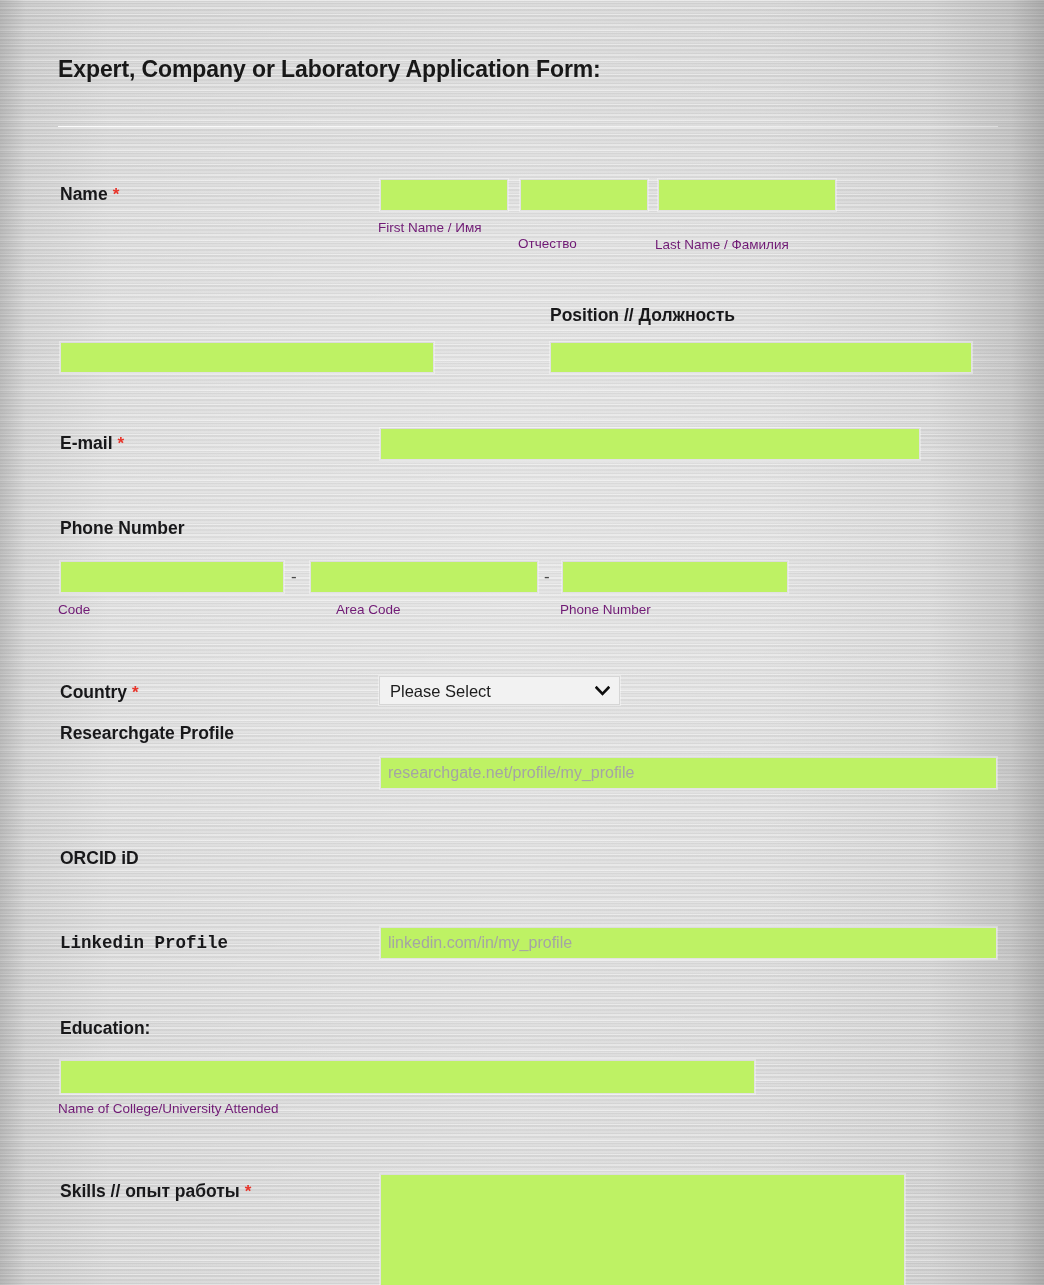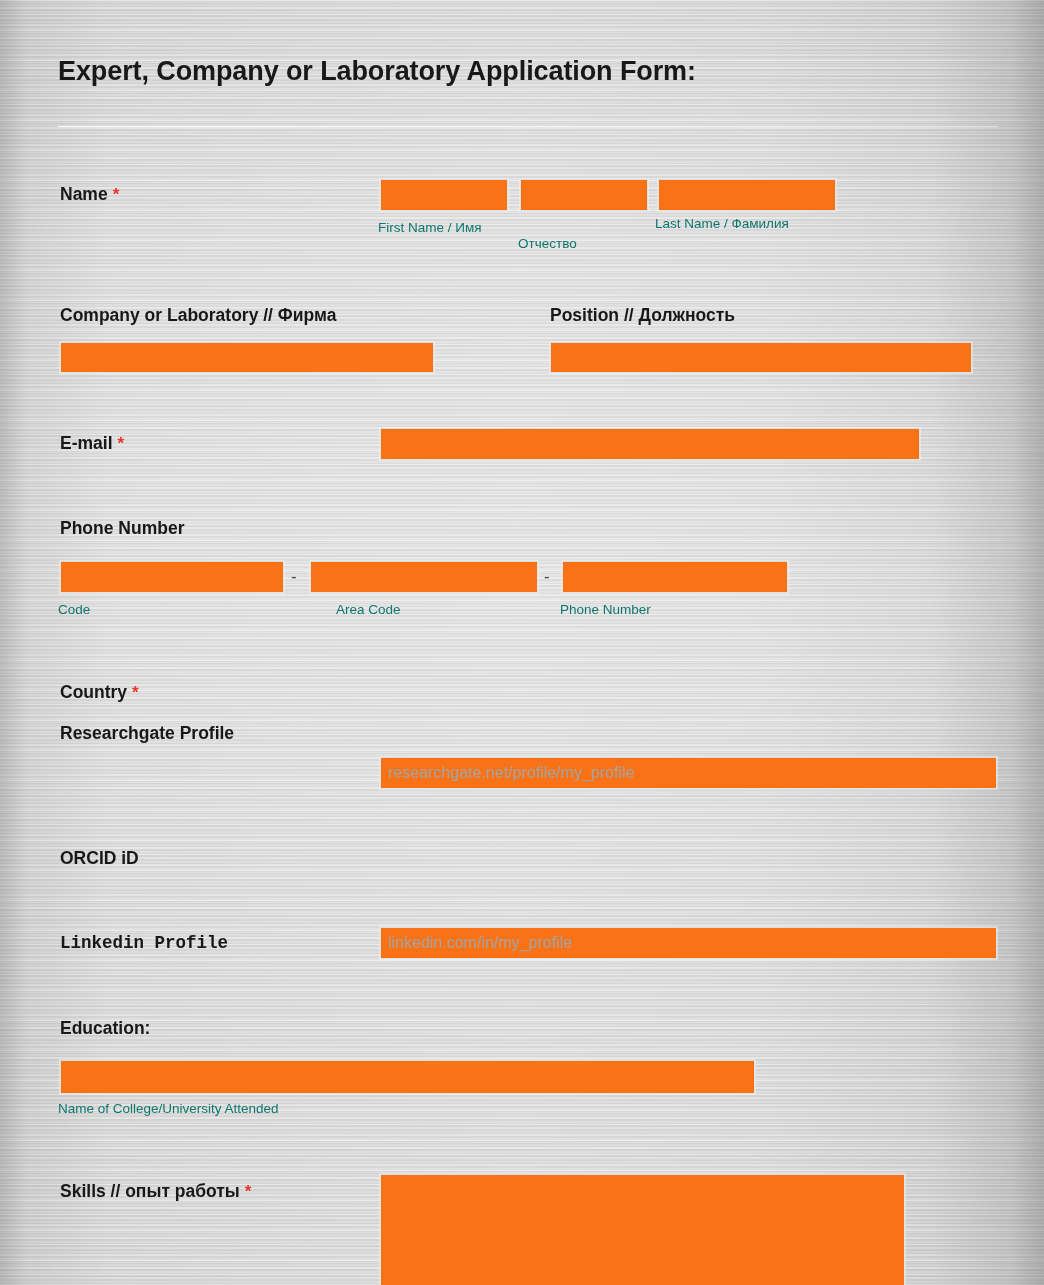--- a/index.html
+++ b/index.html
@@ -76,21 +76,21 @@
   #form-root {
     position: absolute;
     inset: 0;
   }
 
   
   .form-title {
     position: absolute;
     left: 58px;
     top: 56px;
-    font-size: 27px;
+    font-size: 23px;
     font-weight: bold;
     color: #181818;
     letter-spacing: -0.1px;
     white-space: nowrap;
   }
   .title-divider {
     position: absolute;
     left: 58px;
     top: 126px;
     width: 940px;
@@ -109,29 +109,29 @@
   .req {
     color: #e8342a;
     font-weight: bold;
     font-size: 17px;
     margin-left: 5px;
   }
 
   .sub-label {
     position: absolute;
     font-size: 13.5px;
-    color: #0f766e;
+    color: #701a75;
     white-space: nowrap;
   }
 
   
   .txt {
     position: absolute;
     box-sizing: border-box;
-    background: #f97316;
+    background: #bef264;
     border: 1px solid #e2e2e2;
     border-top-color: #dcdcdc;
     font-family: "Liberation Sans", sans-serif;
     font-size: 16px;
     color: #3a3a3a;
     padding: 2px 7px;
     outline: none;
     border-radius: 0;
     box-shadow: 0 0 0 1px rgba(255,255,255,0.35);
   }
@@ -193,23 +193,22 @@
   <div class="title-divider"></div>
 
   <div class="fld-label" style="left:60px; top:184px;">
     <span>Name</span><span class="req">*</span>
   </div>
   <input class="txt" type="text" style="left: 380px; top: 179px; width: 128px; height: 32px;" placeholder="">
   <input class="txt" type="text" style="left: 520px; top: 179px; width: 128px; height: 32px;" placeholder="">
   <input class="txt" type="text" style="left: 658px; top: 179px; width: 178px; height: 32px;" placeholder="">
   <div class="sub-label" style="left:378px; top:220px;">First Name / Имя</div>
   <div class="sub-label" style="left:518px; top:236px;">Отчество</div>
-  <div class="sub-label" style="left:655px; top:216px;">Last Name / Фамилия</div>
-
-  <div class="fld-label" style="left:60px; top:305px;">Company or Laboratory // Фирма</div>
+  <div class="sub-label" style="left:655px; top:237px;">Last Name / Фамилия</div>
+
   <input class="txt" type="text" style="left: 60px; top: 342px; width: 374px; height: 31px;" placeholder="">
 
   <div class="fld-label" style="left:550px; top:305px;">Position // Должность</div>
   <input class="txt" type="text" style="left: 550px; top: 342px; width: 422px; height: 31px;" placeholder="">
 
   <div class="fld-label" style="left:60px; top:433px;">
     <span>E-mail</span><span class="req">*</span>
   </div>
   <input class="txt" type="text" style="left: 380px; top: 428px; width: 540px; height: 32px;" placeholder="">
 
@@ -219,20 +218,30 @@
   <input class="txt" type="text" style="left: 310px; top: 561px; width: 228px; height: 32px;" placeholder="">
   <div class="dash" style="left:544px; top:567px;">-</div>
   <input class="txt" type="text" style="left: 562px; top: 561px; width: 226px; height: 32px;" placeholder="">
   <div class="sub-label" style="left:58px; top:602px;">Code</div>
   <div class="sub-label" style="left:308px; top:602px;margin-left:28px;">Area Code</div>
   <div class="sub-label" style="left:560px; top:602px;">Phone Number</div>
 
   <div class="fld-label" style="left:60px; top:682px;text-align:right;">
     <span>Country</span><span class="req">*</span>
   </div>
+  <div class="sel-wrap" style="left:379px; top:676px; width:241px; height:29px;">
+    <select>
+      <option>Please Select</option>
+    </select>
+    <span class="sel-chevron">
+      <svg width="15" height="11" viewBox="0 0 15 11">
+        <path d="M1.6 2.2 L7.5 8.3 L13.4 2.2" fill="none" stroke="#0e0e0e" stroke-width="2.6" stroke-linecap="square"></path>
+      </svg>
+    </span>
+  </div>
 
   <div class="fld-label" style="left:60px; top:723px;">Researchgate Profile</div>
   <input class="txt" type="text" style="left: 380px; top: 757px; width: 617px; height: 32px;" placeholder="researchgate.net/profile/my_profile">
 
   <div class="fld-label" style="left:60px; top:848px;">ORCID iD</div>
 
   <div class="fld-label" style="left:60px; top:933px;font-family:Liberation Mono, monospace;">Linkedin Profile</div>
   <input class="txt" type="text" style="left: 380px; top: 927px; width: 617px; height: 32px;" placeholder="linkedin.com/in/my_profile">
 
   <div class="fld-label" style="left:60px; top:1018px;">Education:</div>

